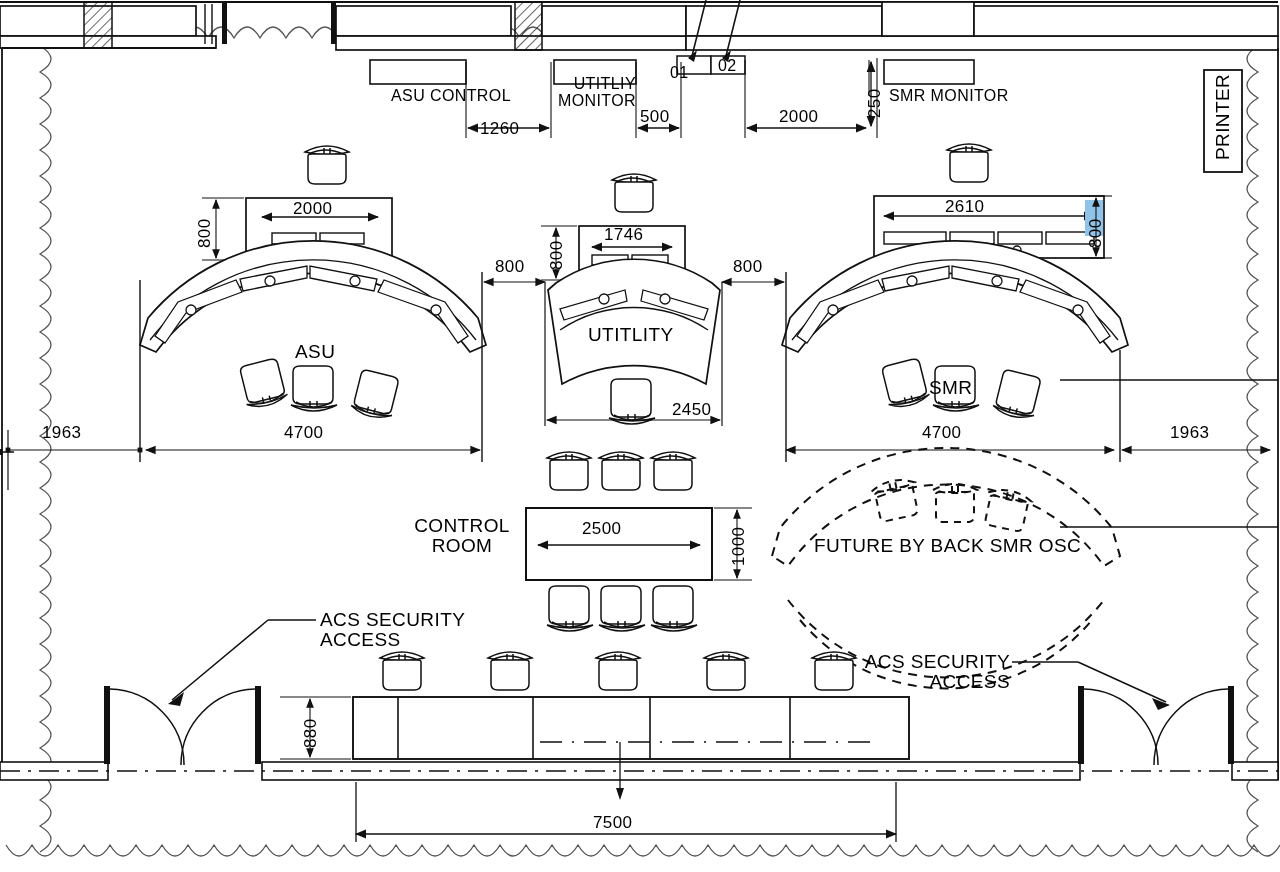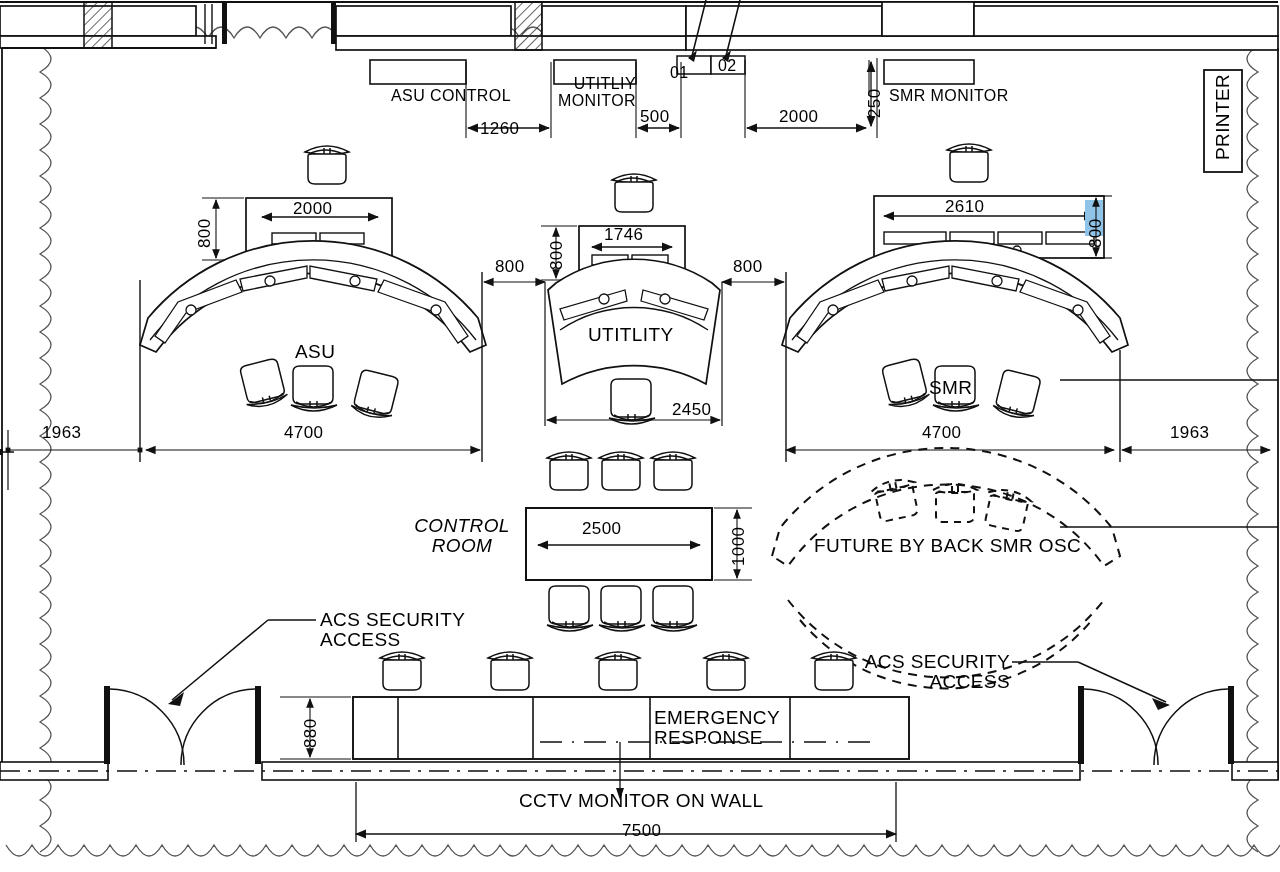--- a/index.html
+++ b/index.html
@@ -565,33 +565,30 @@
 <div class="lbl big" style="left:588px;top:325px;">UTITLITY</div>
 <div class="lbl big" style="left:929px;top:342px;margin-top:36px;">SMR</div>
 
 <div class="lbl dim" style="left:661px;top:401px;margin-left:11px;">2450</div>
 
 <div class="lbl dim" style="left:42px;top:424px;">1963</div>
 <div class="lbl dim" style="left:284px;top:424px;">4700</div>
 <div class="lbl dim" style="left:922px;top:424px;">4700</div>
 <div class="lbl dim" style="left:1170px;top:424px;">1963</div>
 
-<div class="lbl big" style="left:414px;top:516px;text-align:center;width:96px;font-style:italic;">CONTROL
+<div class="lbl big" style="left:414px;top:516px;text-align:center;width:96px;">CONTROL
 ROOM</div>
 <div class="lbl dim" style="left:582px;top:520px;">2500</div>
 <div class="lbl dim vert" style="left:730px;top:566px;transform:rotate(-90deg);transform-origin:0 0;">1000</div>
 
 <div class="lbl big" style="left:814px;top:536px;">FUTURE BY BACK SMR OSC</div>
 
 <div class="lbl big" style="left:320px;top:610px;">ACS SECURITY
 ACCESS</div>
 <div class="lbl big" style="left:860px;top:652px;text-align:right;width:150px;">ACS SECURITY
 ACCESS</div>
 
 <div class="lbl dim vert" style="left:302px;top:748px;transform:rotate(-90deg);transform-origin:0 0;">880</div>
 
-<div class="lbl big" style="left:654px;top:708px;">EMERGENCY
-RESPONSE</div>
-
-<div class="lbl big" style="left:519px;top:791px;">CCTV MONITOR ON WALL</div>
-<div class="lbl dim" style="left:622px;top:814px;margin-top:8px;">7500</div>
+
+<div class="lbl dim" style="left:593px;top:814px;">7500</div>
 
 </div>
 
 </body></html>

